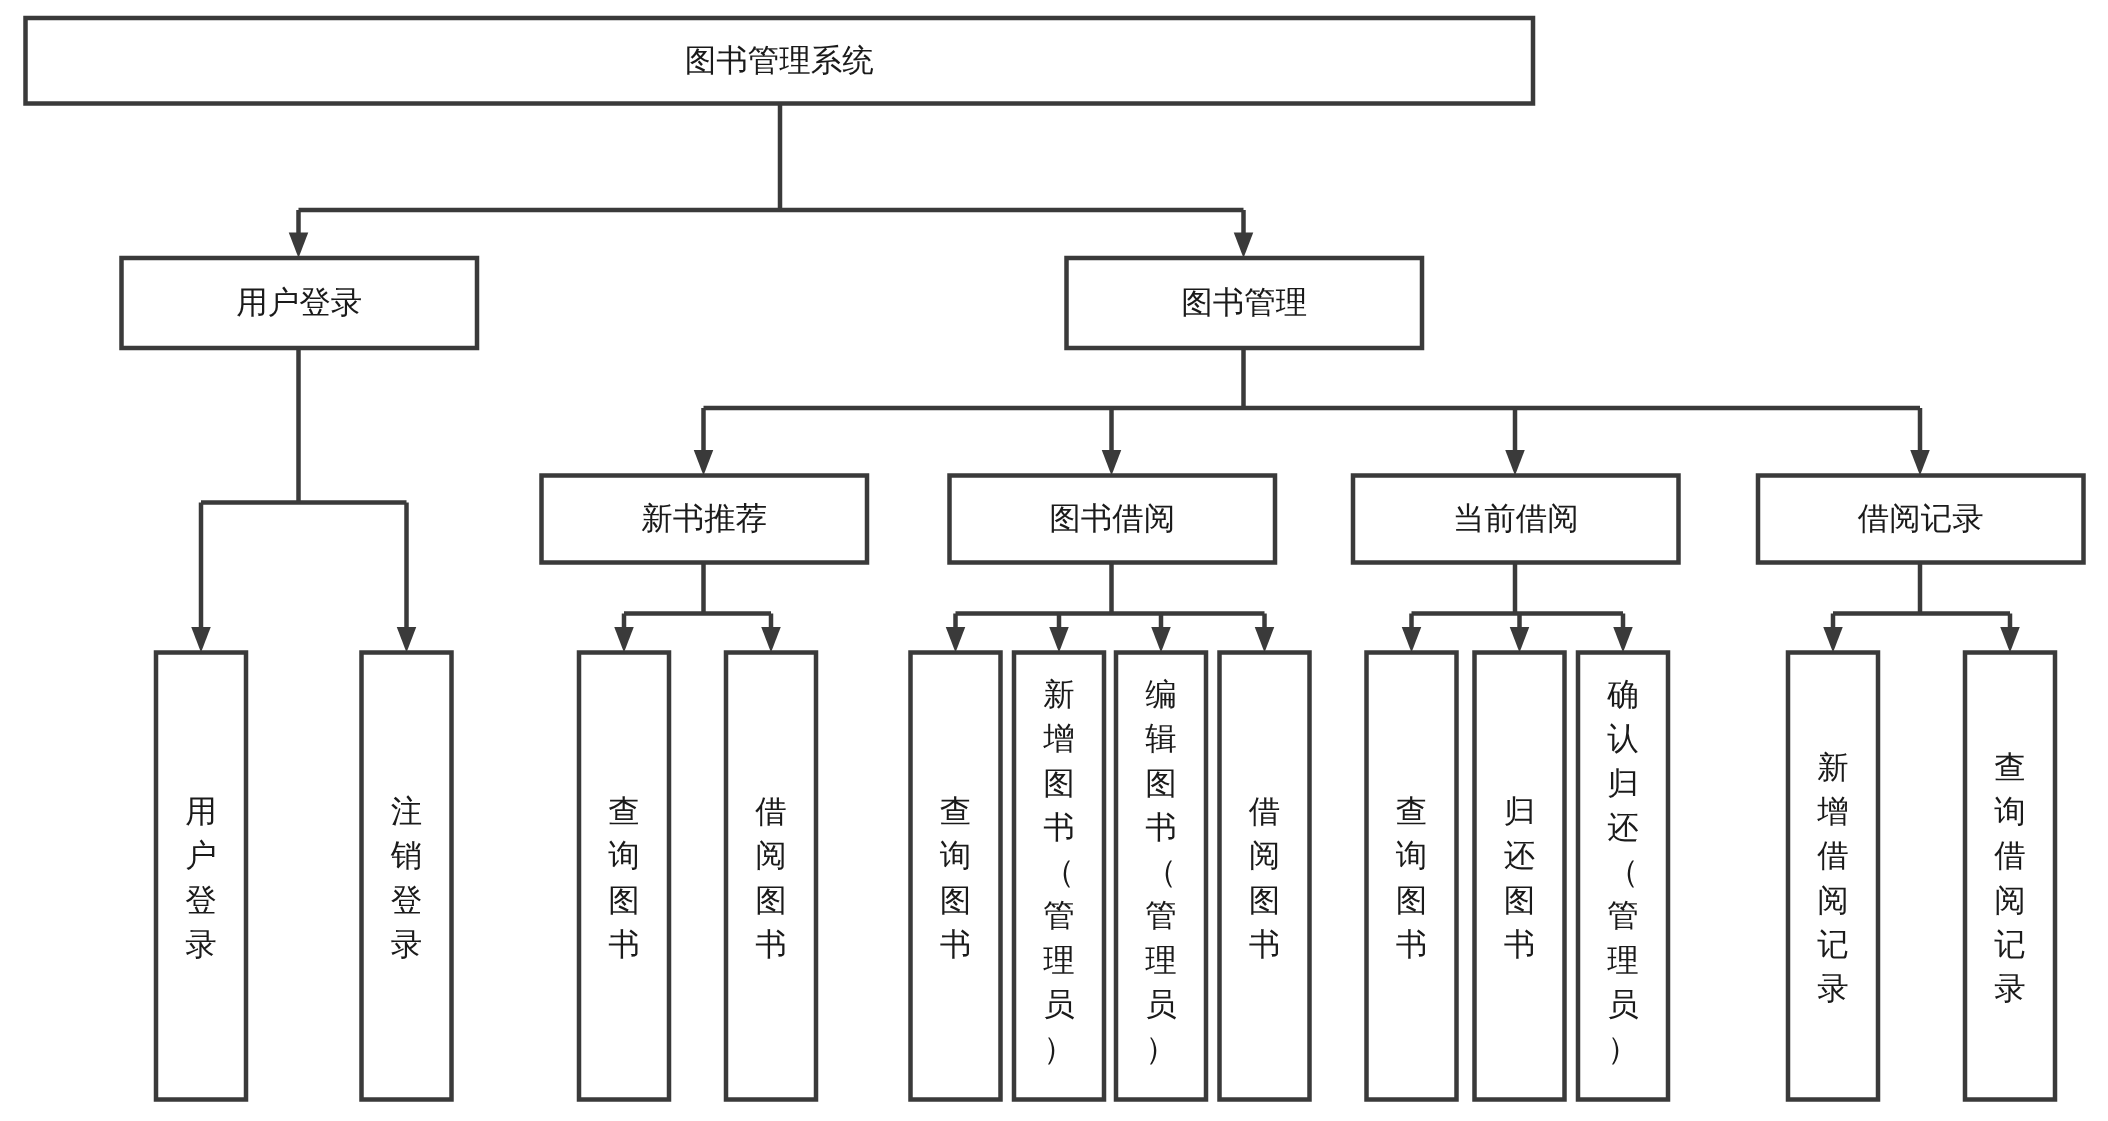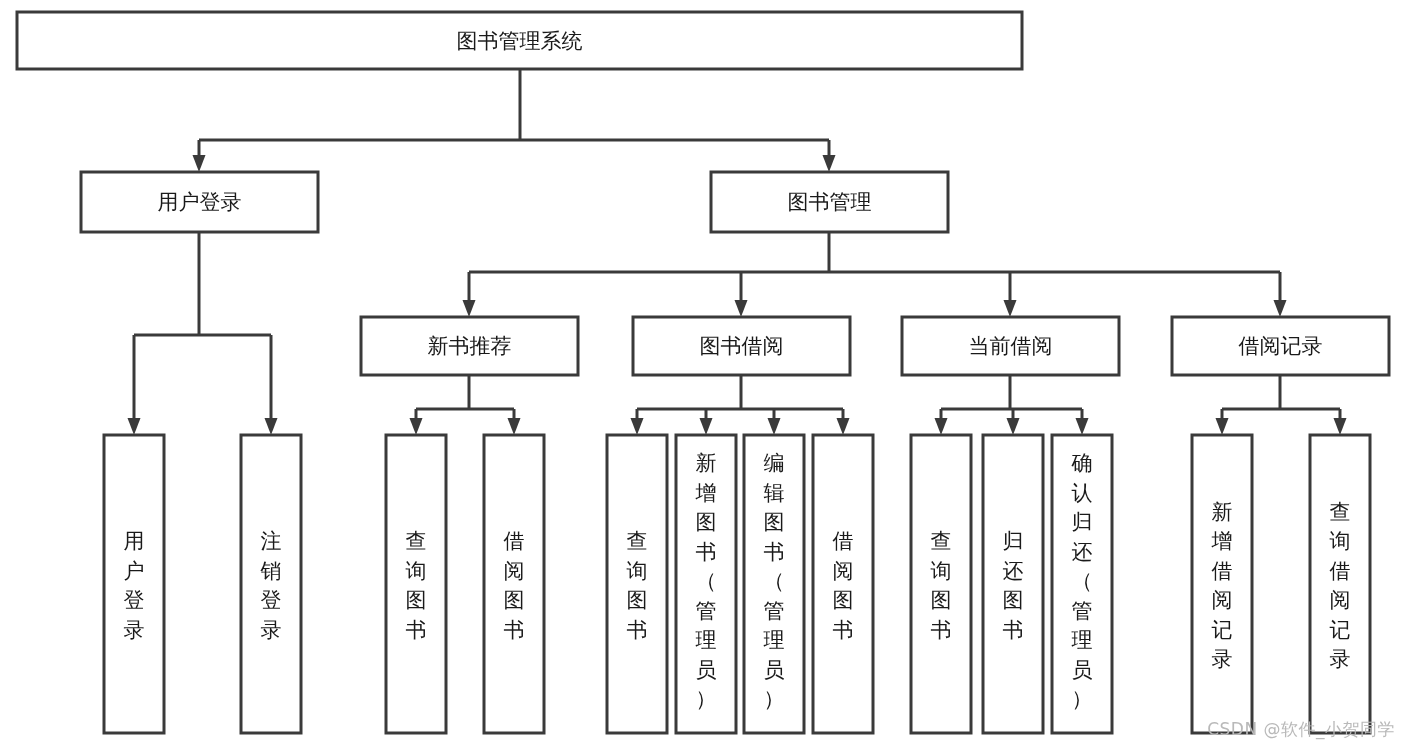--- a/index.html
+++ b/index.html
@@ -203,14 +203,13 @@
         <g>
           <rect class="node-rect" x="1192" y="435" width="60" height="298"></rect>
           <text class="node-label-v" x="1222" y="518.51"><tspan x="1222" dy="0">新</tspan><tspan x="1222" dy="29.5">增</tspan><tspan x="1222" dy="29.5">借</tspan><tspan x="1222" dy="29.5">阅</tspan><tspan x="1222" dy="29.5">记</tspan><tspan x="1222" dy="29.5">录</tspan></text>
         </g>
         <g>
           <rect class="node-rect" x="1310" y="435" width="60" height="298"></rect>
           <text class="node-label-v" x="1340" y="518.51"><tspan x="1340" dy="0">查</tspan><tspan x="1340" dy="29.5">询</tspan><tspan x="1340" dy="29.5">借</tspan><tspan x="1340" dy="29.5">阅</tspan><tspan x="1340" dy="29.5">记</tspan><tspan x="1340" dy="29.5">录</tspan></text>
         </g>
       </g>
     </svg>
-  <div class="watermark">CSDN @软件_小贺同学</div>
 </div>
 
 </body></html>

